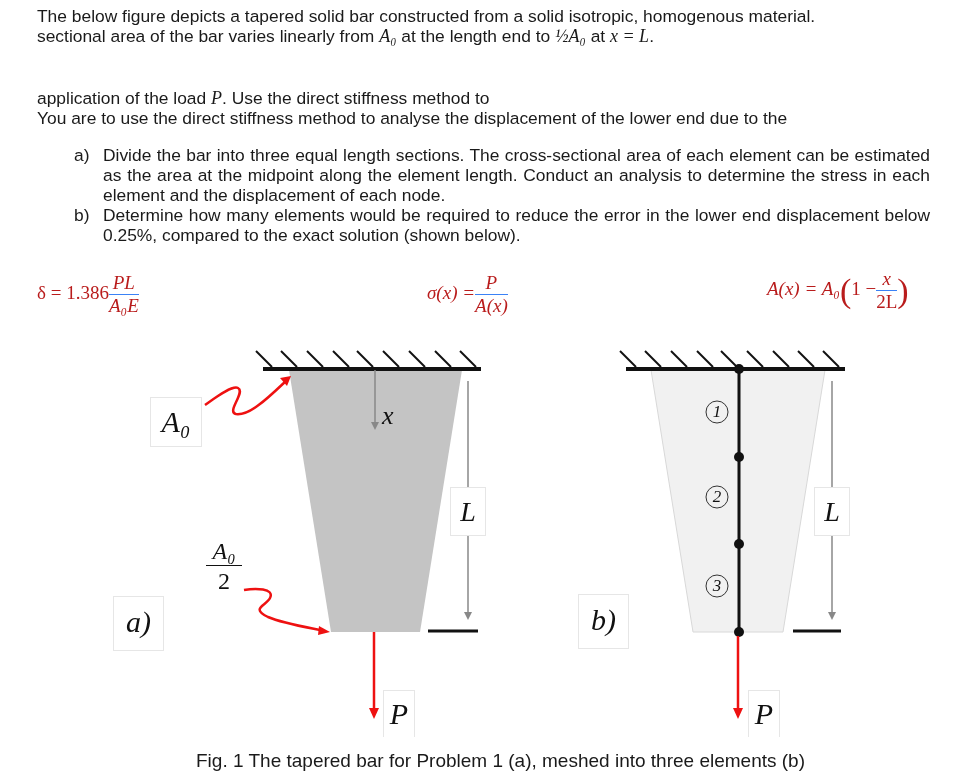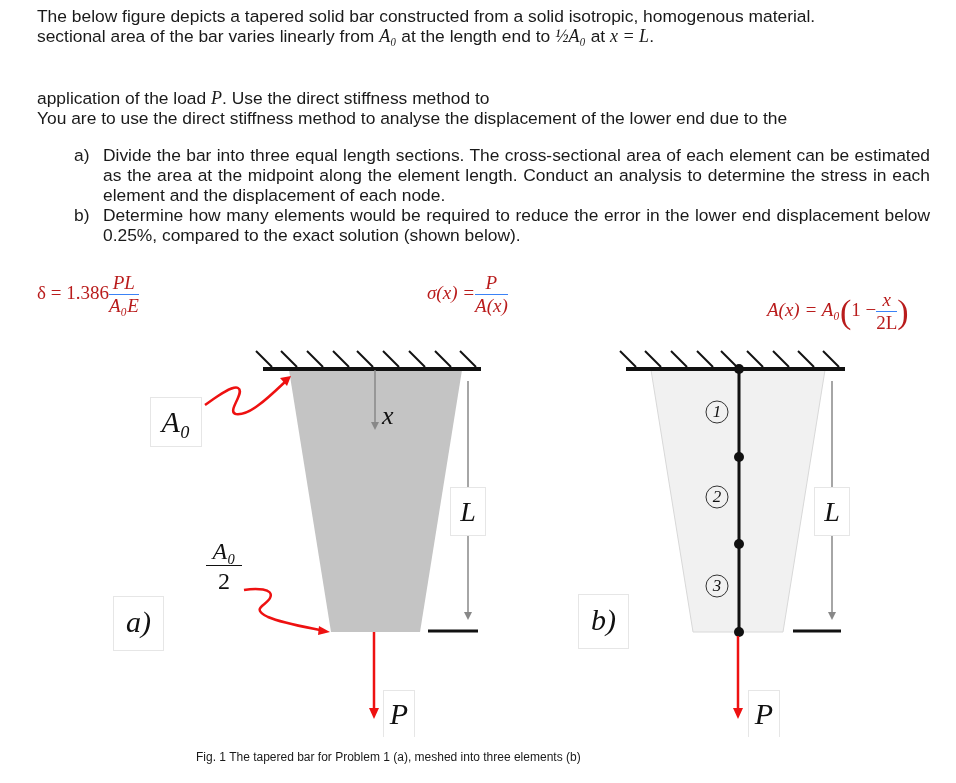--- a/index.html
+++ b/index.html
@@ -8,21 +8,21 @@
   .para p { margin:0; }
   .it { font-family:"Liberation Serif", serif; font-style:italic; font-size:18px; }
   .list { position:absolute; left:74px; width:856px; font-size:17.4px; line-height:20px; }
   .li { position:relative; padding-left:29px; text-align:justify; text-align-last:left; }
   .li .lbl { position:absolute; left:0; top:0; }
   .eq { position:absolute; font-family:"Liberation Serif", serif; font-size:19px; color:#b91c1c; }
   .frac { display:inline-block; vertical-align:middle; text-align:center; }
   .frac .num { display:block; border-bottom:1px solid #3b82f6; padding:0 2px; line-height:22px; }
   .frac .den { display:block; line-height:22px; }
   .serif-it { font-family:"Liberation Serif", serif; font-style:italic; }
-  .caption { position:absolute; left:196px; top:750px; font-size:12px; color:#1a1a1a; }
+  .caption { position:absolute; left:196px; top:750px; font-size:19px; color:#1a1a1a; }
   svg { position:absolute; left:0; top:0; }
   .labelbox { position:absolute; background:#fff; border:1px solid #e6e6e6; font-family:"Liberation Serif", serif; font-style:italic; color:#111; text-align:center; }
 </style>
 </head>
 <body>
 
 <div class="para" style="top:6px;">
   <p>The below figure depicts a tapered solid bar constructed from a solid isotropic, homogenous material.</p>
   <p style="text-align:left;"><span>sectional area of the bar varies linearly from </span><span class="it">A₀</span><span> at the length end to </span><span class="it">½A₀</span><span> at </span><span class="it">x = L</span><span>.</span></p>
 </div>
@@ -42,21 +42,21 @@
     <span>Determine how many elements would be required to reduce the error in the lower end displacement below 0.25%, compared to the exact solution (shown below).</span>
   </div>
 </div>
 
 <div class="eq" style="left:37px; top:272px;">
   <span>δ = 1.386</span><span class="frac serif-it"><span class="num">PL</span><span class="den">A₀E</span></span>
 </div>
 <div class="eq" style="left:427px; top:272px;">
   <span class="serif-it">σ(x) =</span><span class="frac serif-it"><span class="num">P</span><span class="den">A(x)</span></span>
 </div>
-<div class="eq" style="left:767px; top:289px;">
+<div class="eq" style="left:767px; top:268px;">
   <span class="serif-it">A(x) = A₀</span><span style="font-size:34px; vertical-align:middle; font-style:normal;">(</span><span>1 −</span><span class="frac serif-it"><span class="num">x</span><span class="den" style="font-style:normal;">2L</span></span><span style="font-size:34px; vertical-align:middle;">)</span>
 </div>
 
 <svg width="956" height="783">
   <defs>
     <marker id="arrRed" markerWidth="8" markerHeight="8" refX="4" refY="6" orient="auto" markerUnits="userSpaceOnUse">
       <path d="M0,0 L8,0 L4,8 Z" fill="#ee1111" transform="translate(0,-2)"></path>
     </marker>
   </defs>
 

